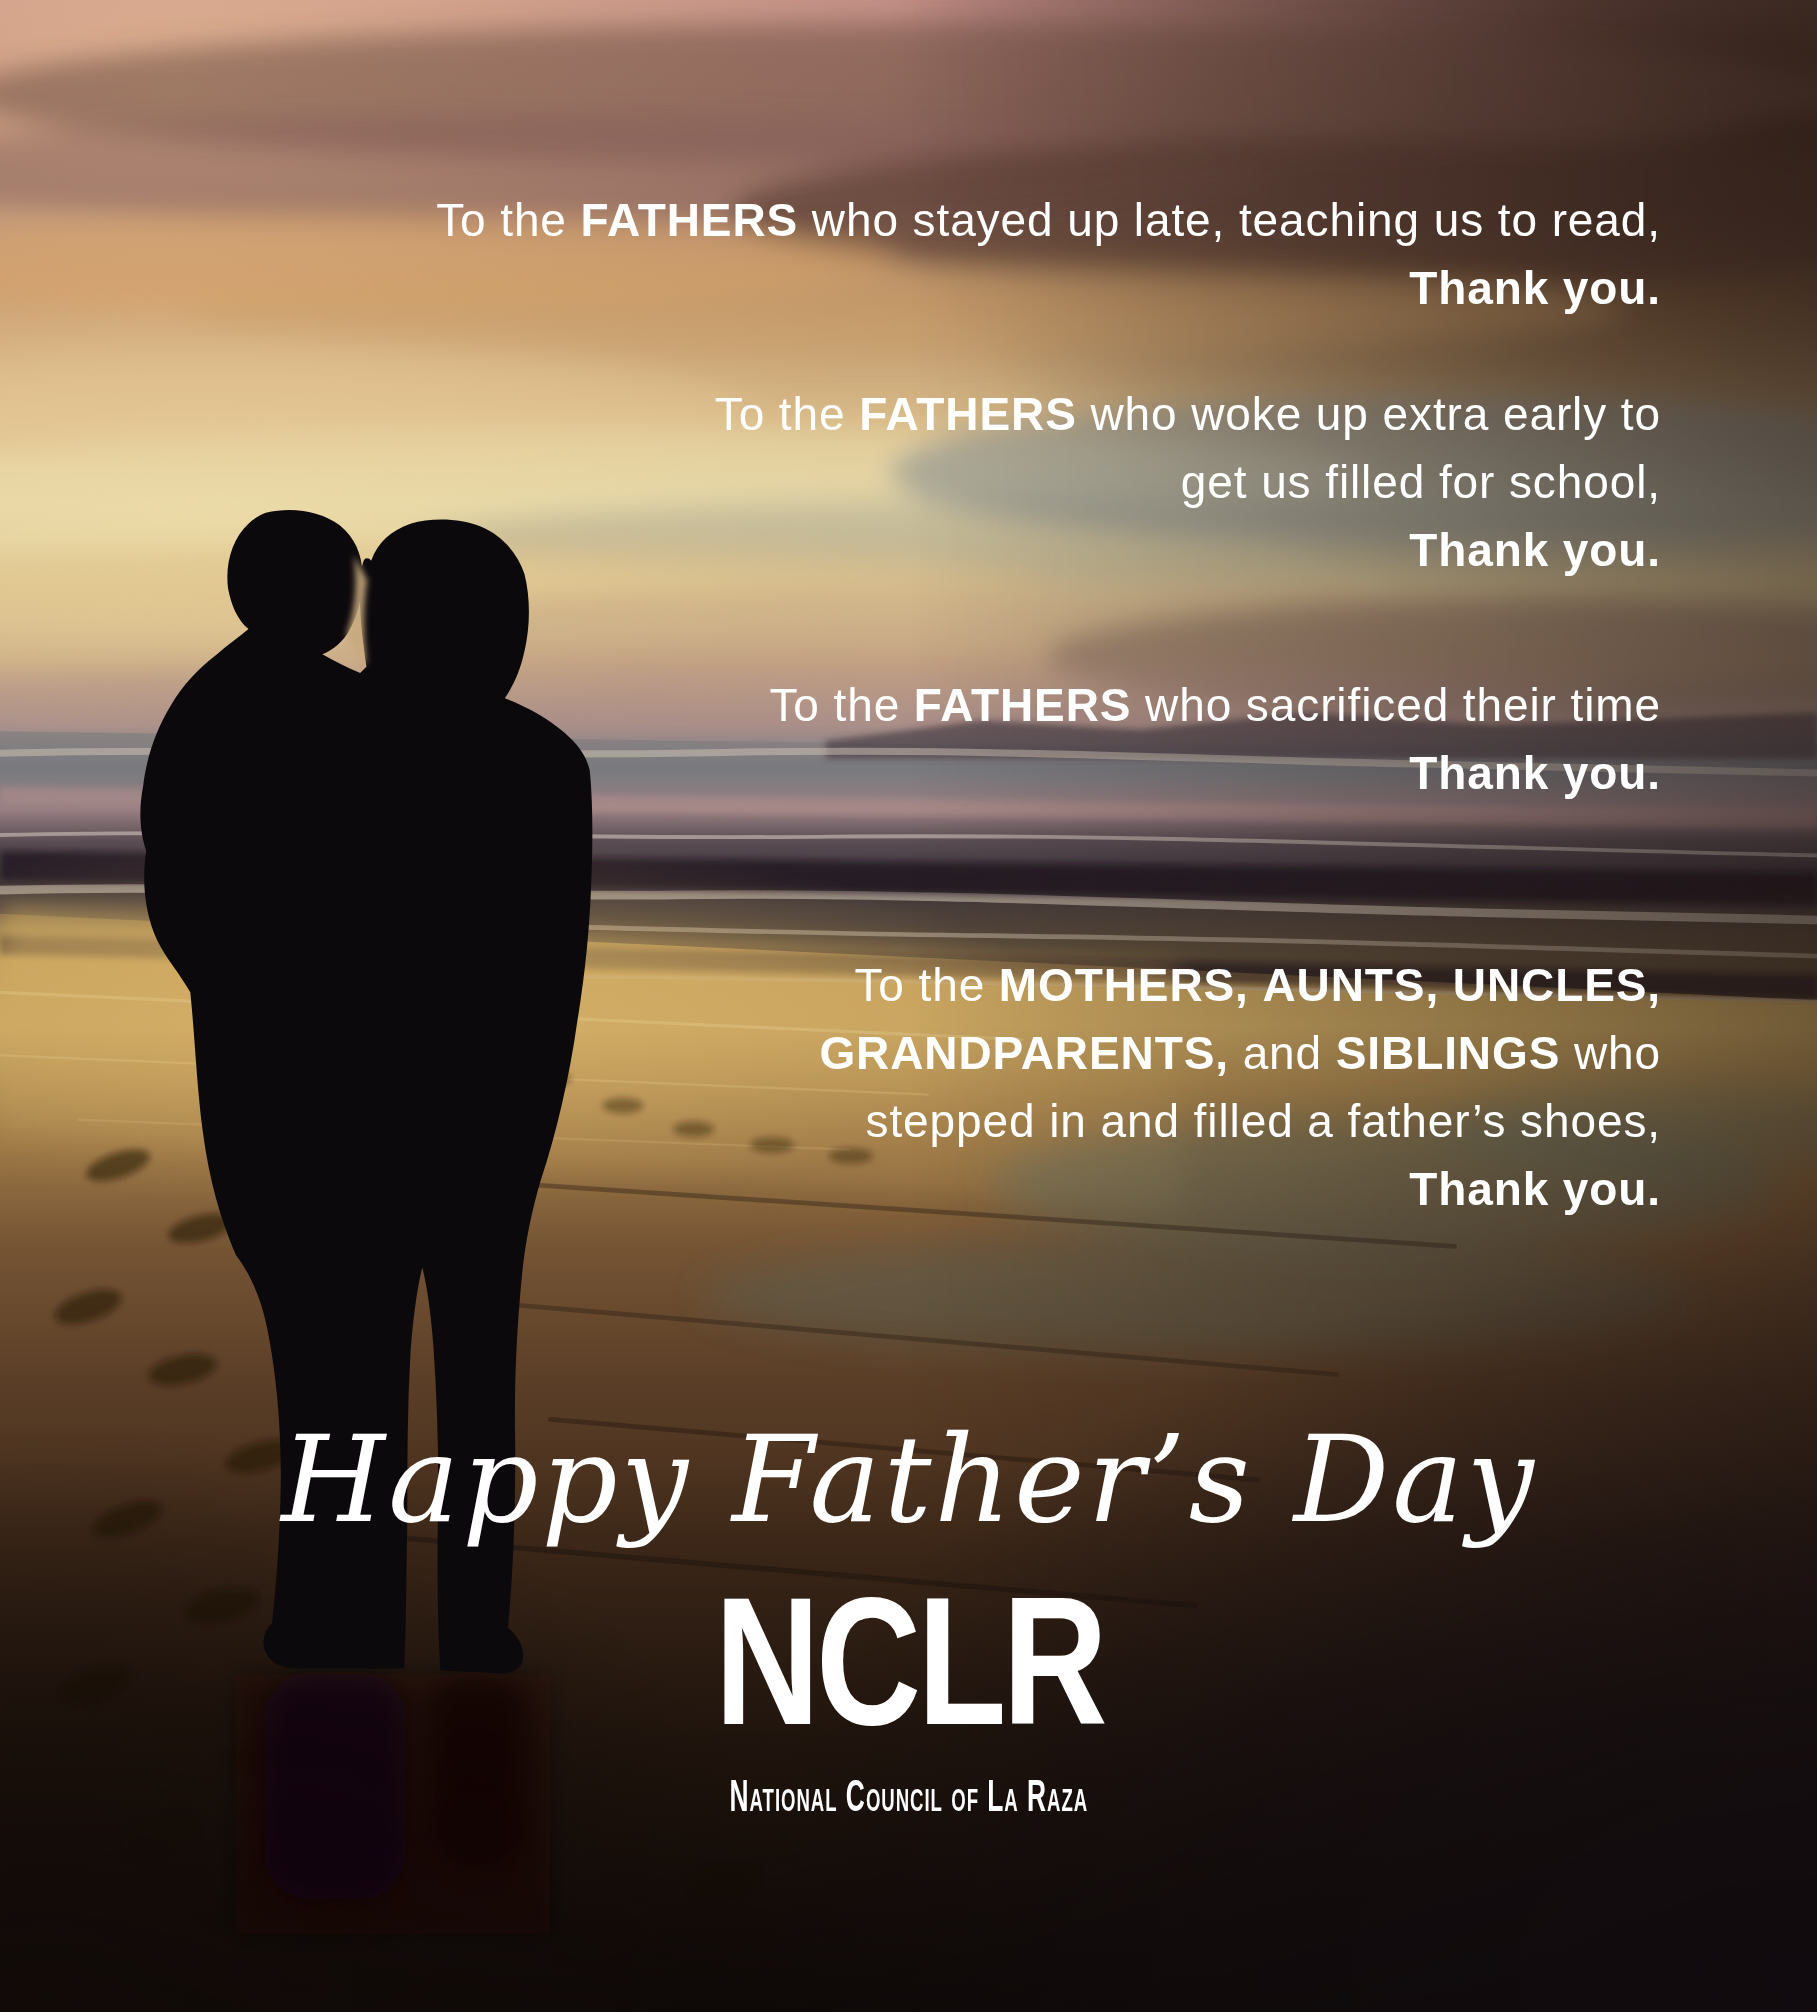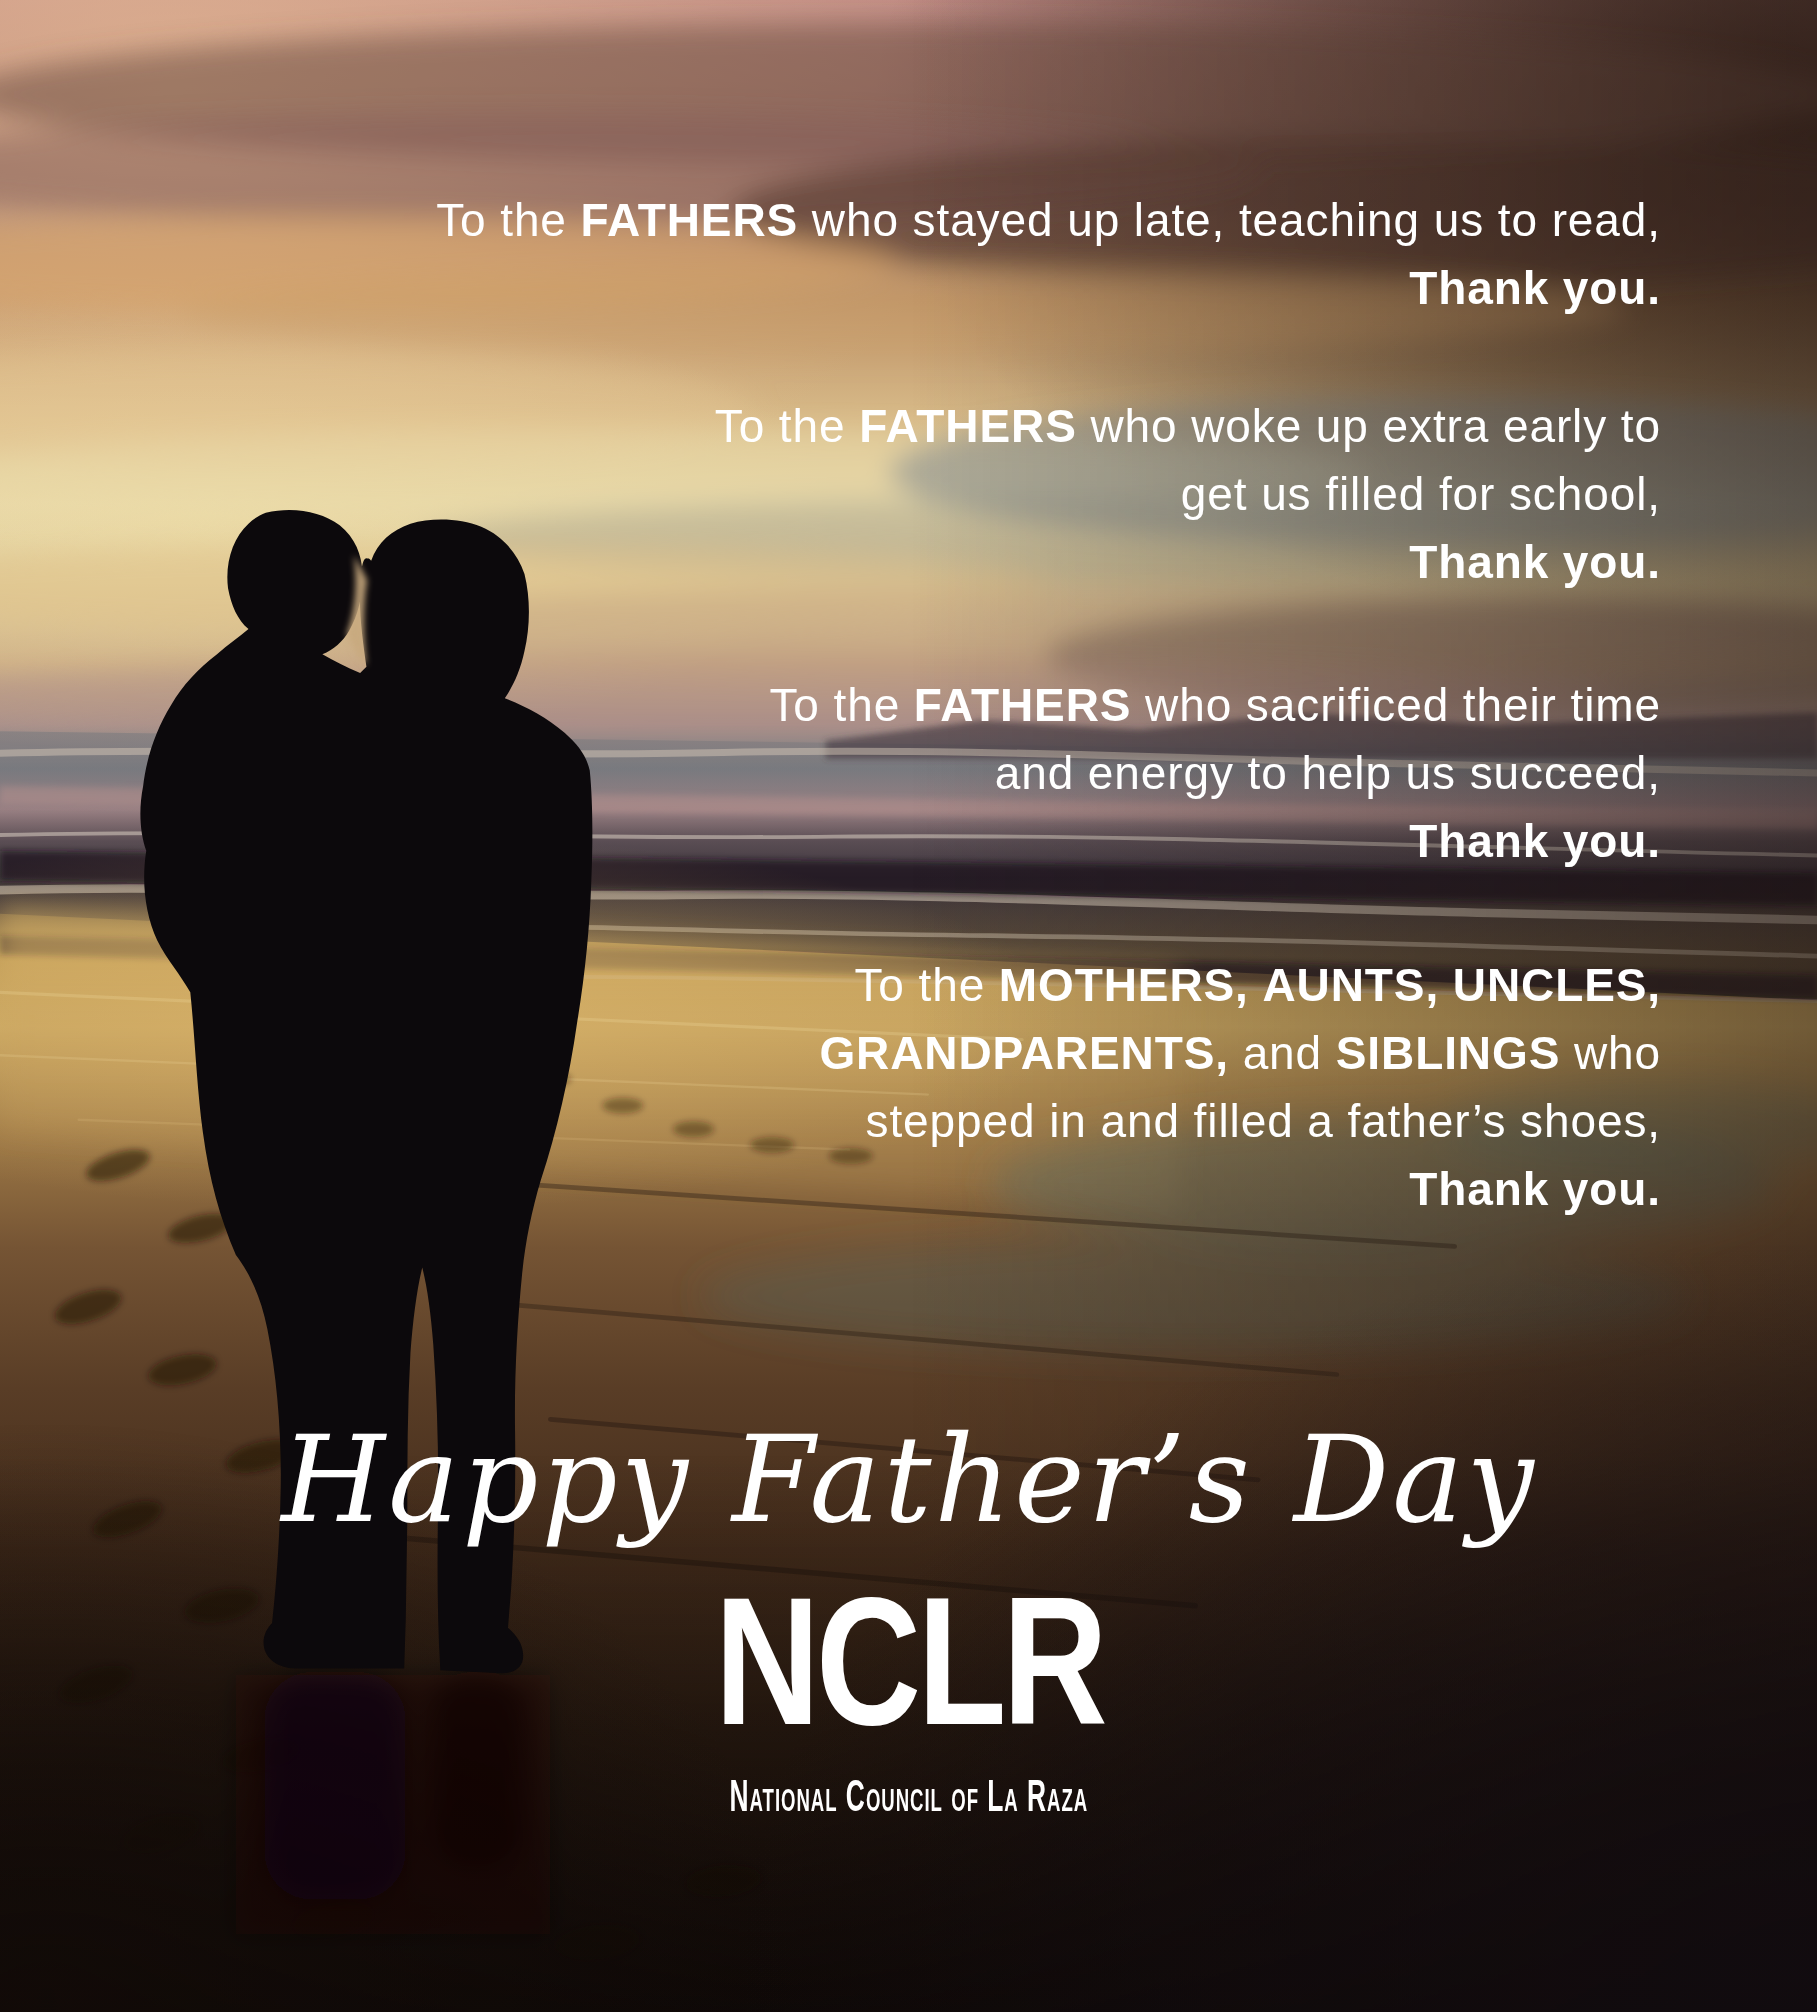--- a/index.html
+++ b/index.html
@@ -5,21 +5,21 @@
   html,body{margin:0;padding:0;background:#000;}
   .stage{
     position:relative;width:1818px;height:2013px;overflow:hidden;
     font-family:"Liberation Sans",sans-serif;background:#be185d;
   }
   .bg{position:absolute;left:0;top:0;width:1818px;height:2013px;display:block;}
   .txt{position:absolute;right:157px;text-align:right;color:#ffffff;
        font-size:46px;line-height:68px;letter-spacing:0.9px;white-space:nowrap;}
   .txt .bold{font-weight:700;}
   .block-1{top:186px;}
-  .block-2{top:392px;}
+  .block-2{top:380px;}
   .block-3{top:671px;}
   .block-4{top:951px;margin-left:23px;}
   .headline{
     position:absolute;left:0;top:1398px;width:1818px;text-align:center;
     color:#ffffff;font-family:"DejaVu Serif",serif;font-style:italic;
     font-size:119px;line-height:165px;letter-spacing:3.1px;white-space:nowrap;
   }
   .logo{position:absolute;left:0;top:1570px;width:1818px;text-align:center;color:#ffffff;}
   .logo-wordmark{display:inline-block;font-weight:700;font-size:182px;line-height:182px;
     letter-spacing:-4.7px;transform:scaleX(0.80);transform-origin:50% 50%;}
@@ -277,21 +277,20 @@
   </div>
 
   <div class="txt block-2">
     <div><span>To the </span><span class="bold">FATHERS</span><span> who woke up extra early to</span></div>
     <div><span>get us filled for school,</span></div>
     <div><span class="bold">Thank you.</span></div>
   </div>
 
   <div class="txt block-3">
     <div><span>To the </span><span class="bold">FATHERS</span><span> who sacrificed their time</span></div>
-    <div><span>and energy to help us succeed,</span></div>
     <div><span class="bold">Thank you.</span></div>
   </div>
 
   <div class="txt block-4">
     <div><span>To the </span><span class="bold">MOTHERS,</span><span> </span><span class="bold">AUNTS,</span><span> </span><span class="bold">UNCLES,</span></div>
     <div><span class="bold">GRANDPARENTS,</span><span> and </span><span class="bold">SIBLINGS</span><span> who</span></div>
     <div><span>stepped in and filled a father’s shoes,</span></div>
     <div><span class="bold">Thank you.</span></div>
   </div>
 

